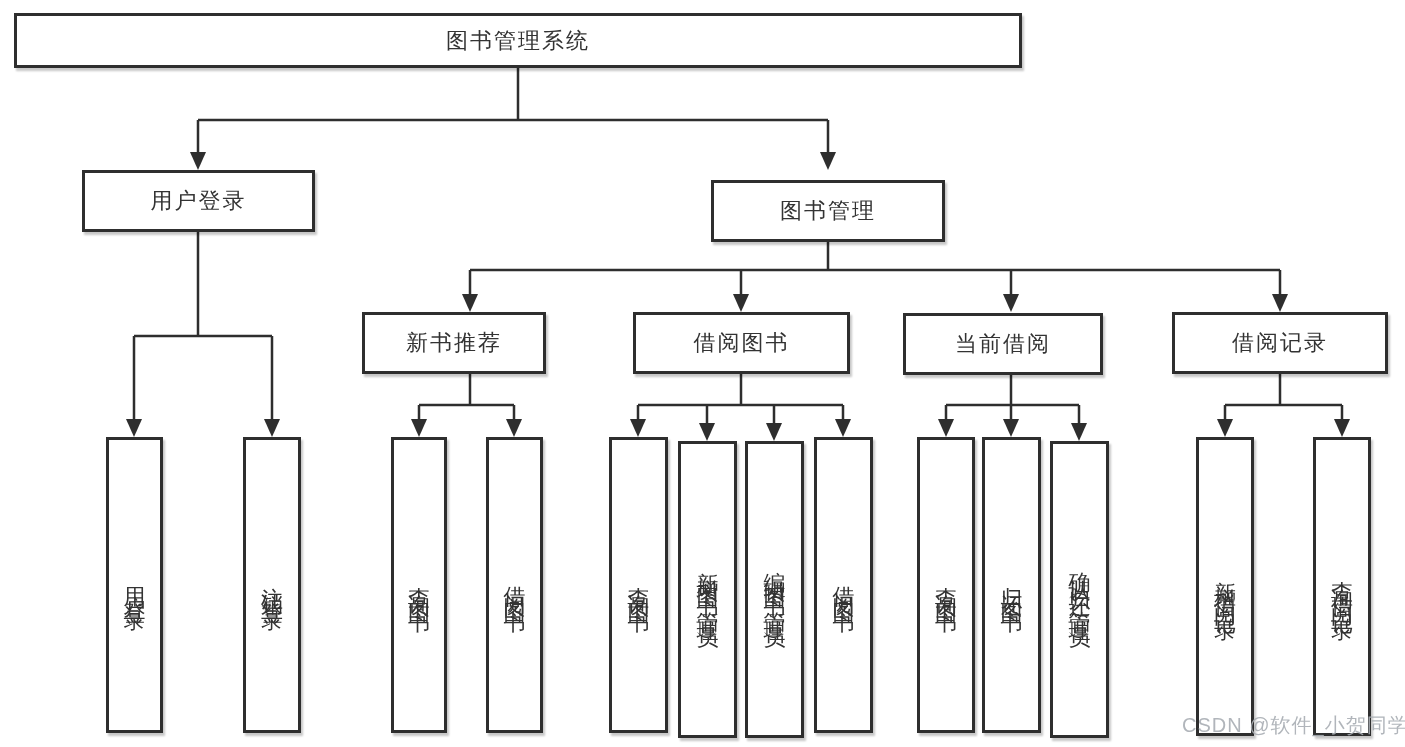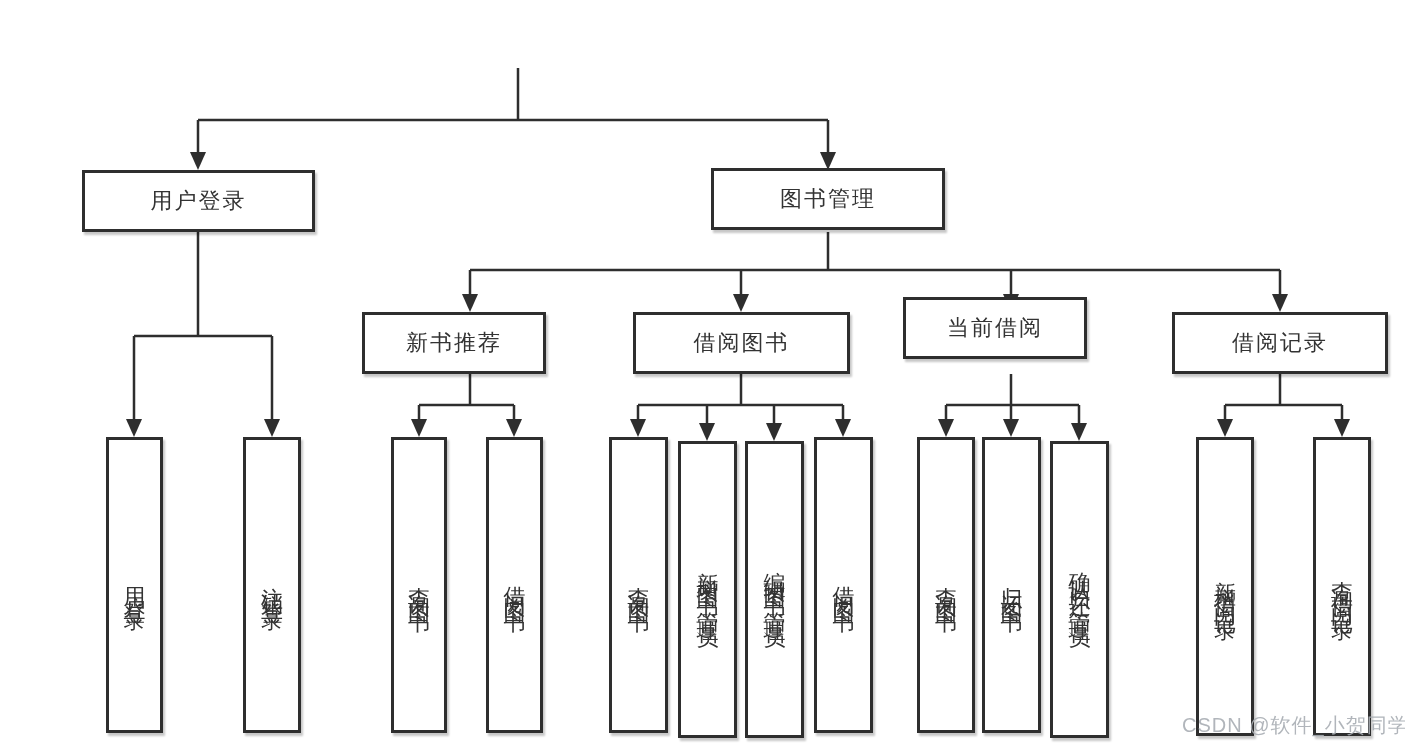--- a/index.html
+++ b/index.html
@@ -80,35 +80,38 @@
       <path d="M766,423 h16 l-8,18 z"></path>
       <path d="M835,419 h16 l-8,18 z"></path>
       <path d="M938,419 h16 l-8,18 z"></path>
       <path d="M1003,419 h16 l-8,18 z"></path>
       <path d="M1071,423 h16 l-8,18 z"></path>
       <path d="M1217,419 h16 l-8,18 z"></path>
       <path d="M1334,419 h16 l-8,18 z"></path>
     </g>
   </svg>
 
+  <div class="node hbox" style="left:14px;top:13px;width:1008px;height:55px">
+    <span>图书管理系统</span>
+  </div>
 
   <div class="node hbox" style="left:82px;top:170px;width:233px;height:62px">
     <span>用户登录</span>
   </div>
-  <div class="node hbox" style="left:711px;top:168px;width:234px;height:62px">
+  <div class="node hbox" style="left:711px;top:180px;width:234px;height:62px">
     <span>图书管理</span>
   </div>
 
   <div class="node hbox" style="left:362px;top:312px;width:184px;height:62px">
     <span>新书推荐</span>
   </div>
   <div class="node hbox" style="left:633px;top:312px;width:217px;height:62px">
     <span>借阅图书</span>
   </div>
-  <div class="node hbox" style="left:903px;top:297px;width:184px;height:62px">
+  <div class="node hbox" style="left:903px;top:313px;width:200px;height:62px">
     <span>当前借阅</span>
   </div>
   <div class="node hbox" style="left:1172px;top:312px;width:216px;height:62px">
     <span>借阅记录</span>
   </div>
 
   <div class="node vbox" style="left:106px;top:437px;width:57px;height:296px">
     <span>用户登录</span>
   </div>
   <div class="node vbox" style="left:243px;top:437px;width:58px;height:296px">

